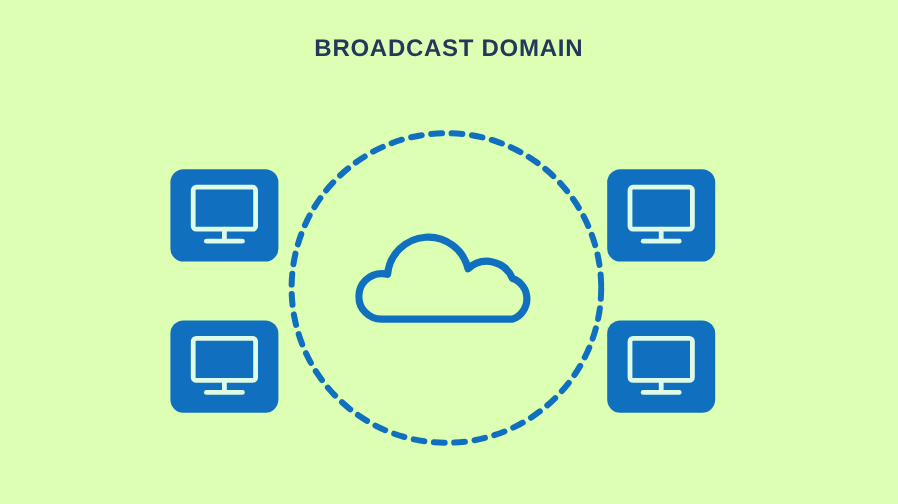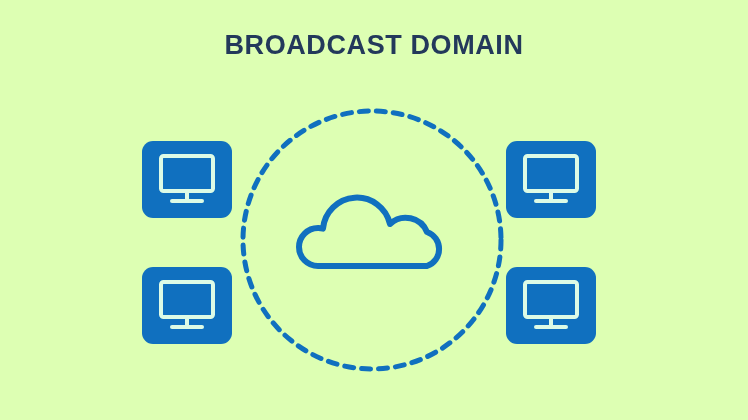--- a/index.html
+++ b/index.html
@@ -18,21 +18,21 @@
     height: 420px;
     background: #ddffb3;
   }
   #page-title {
     position: absolute;
     left: 0;
     top: 30px;
     width: 748px;
     text-align: center;
     font-family: "Liberation Sans", sans-serif;
-    font-size: 27px;
+    font-size: 20px;
     font-weight: bold;
     letter-spacing: 0.6px;
     color: #23395b;
     user-select: none;
   }
   .node {
     position: absolute;
     width: 90px;
     height: 77px;
     border-radius: 11px;

